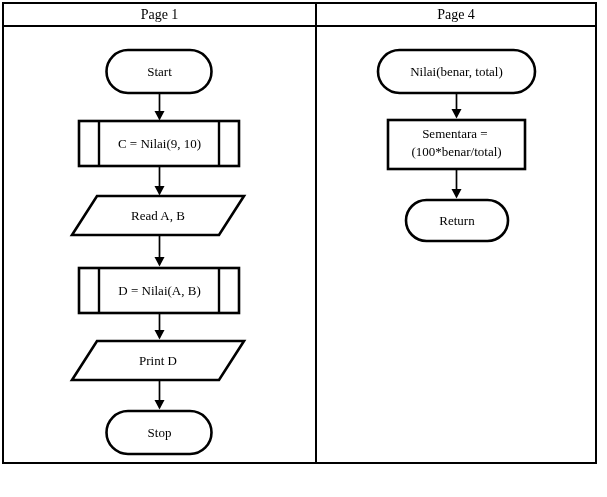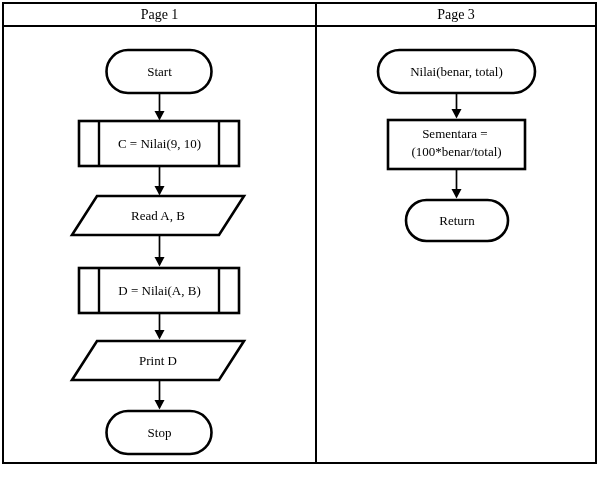--- a/index.html
+++ b/index.html
@@ -99,21 +99,21 @@
         </g>
 
         <rect class="shape" x="102.5" y="384" width="105" height="43" rx="21.5" ry="21.5"></rect>
         <text class="node-label" x="155.5" y="410">Stop</text>
       </svg>
     </div>
   </div>
 
   <div class="fc-col fc-col-right">
     <div class="fc-header">
-      <span>Page 3</span>
+      <span>Page 4</span>
     </div>
     <div class="fc-body">
       <svg width="277" height="432" viewBox="0 0 277 432">
 
         <rect class="shape" x="61" y="23" width="157" height="43" rx="21.5" ry="21.5"></rect>
         <text class="node-label" x="139.5" y="49">Nilai(benar, total)</text>
 
         <g>
           <line class="flow-line" x1="139.5" y1="66" x2="139.5" y2="83"></line>
           <polygon class="arrow-head" points="134.5,82 144.5,82 139.5,91.5"></polygon>

